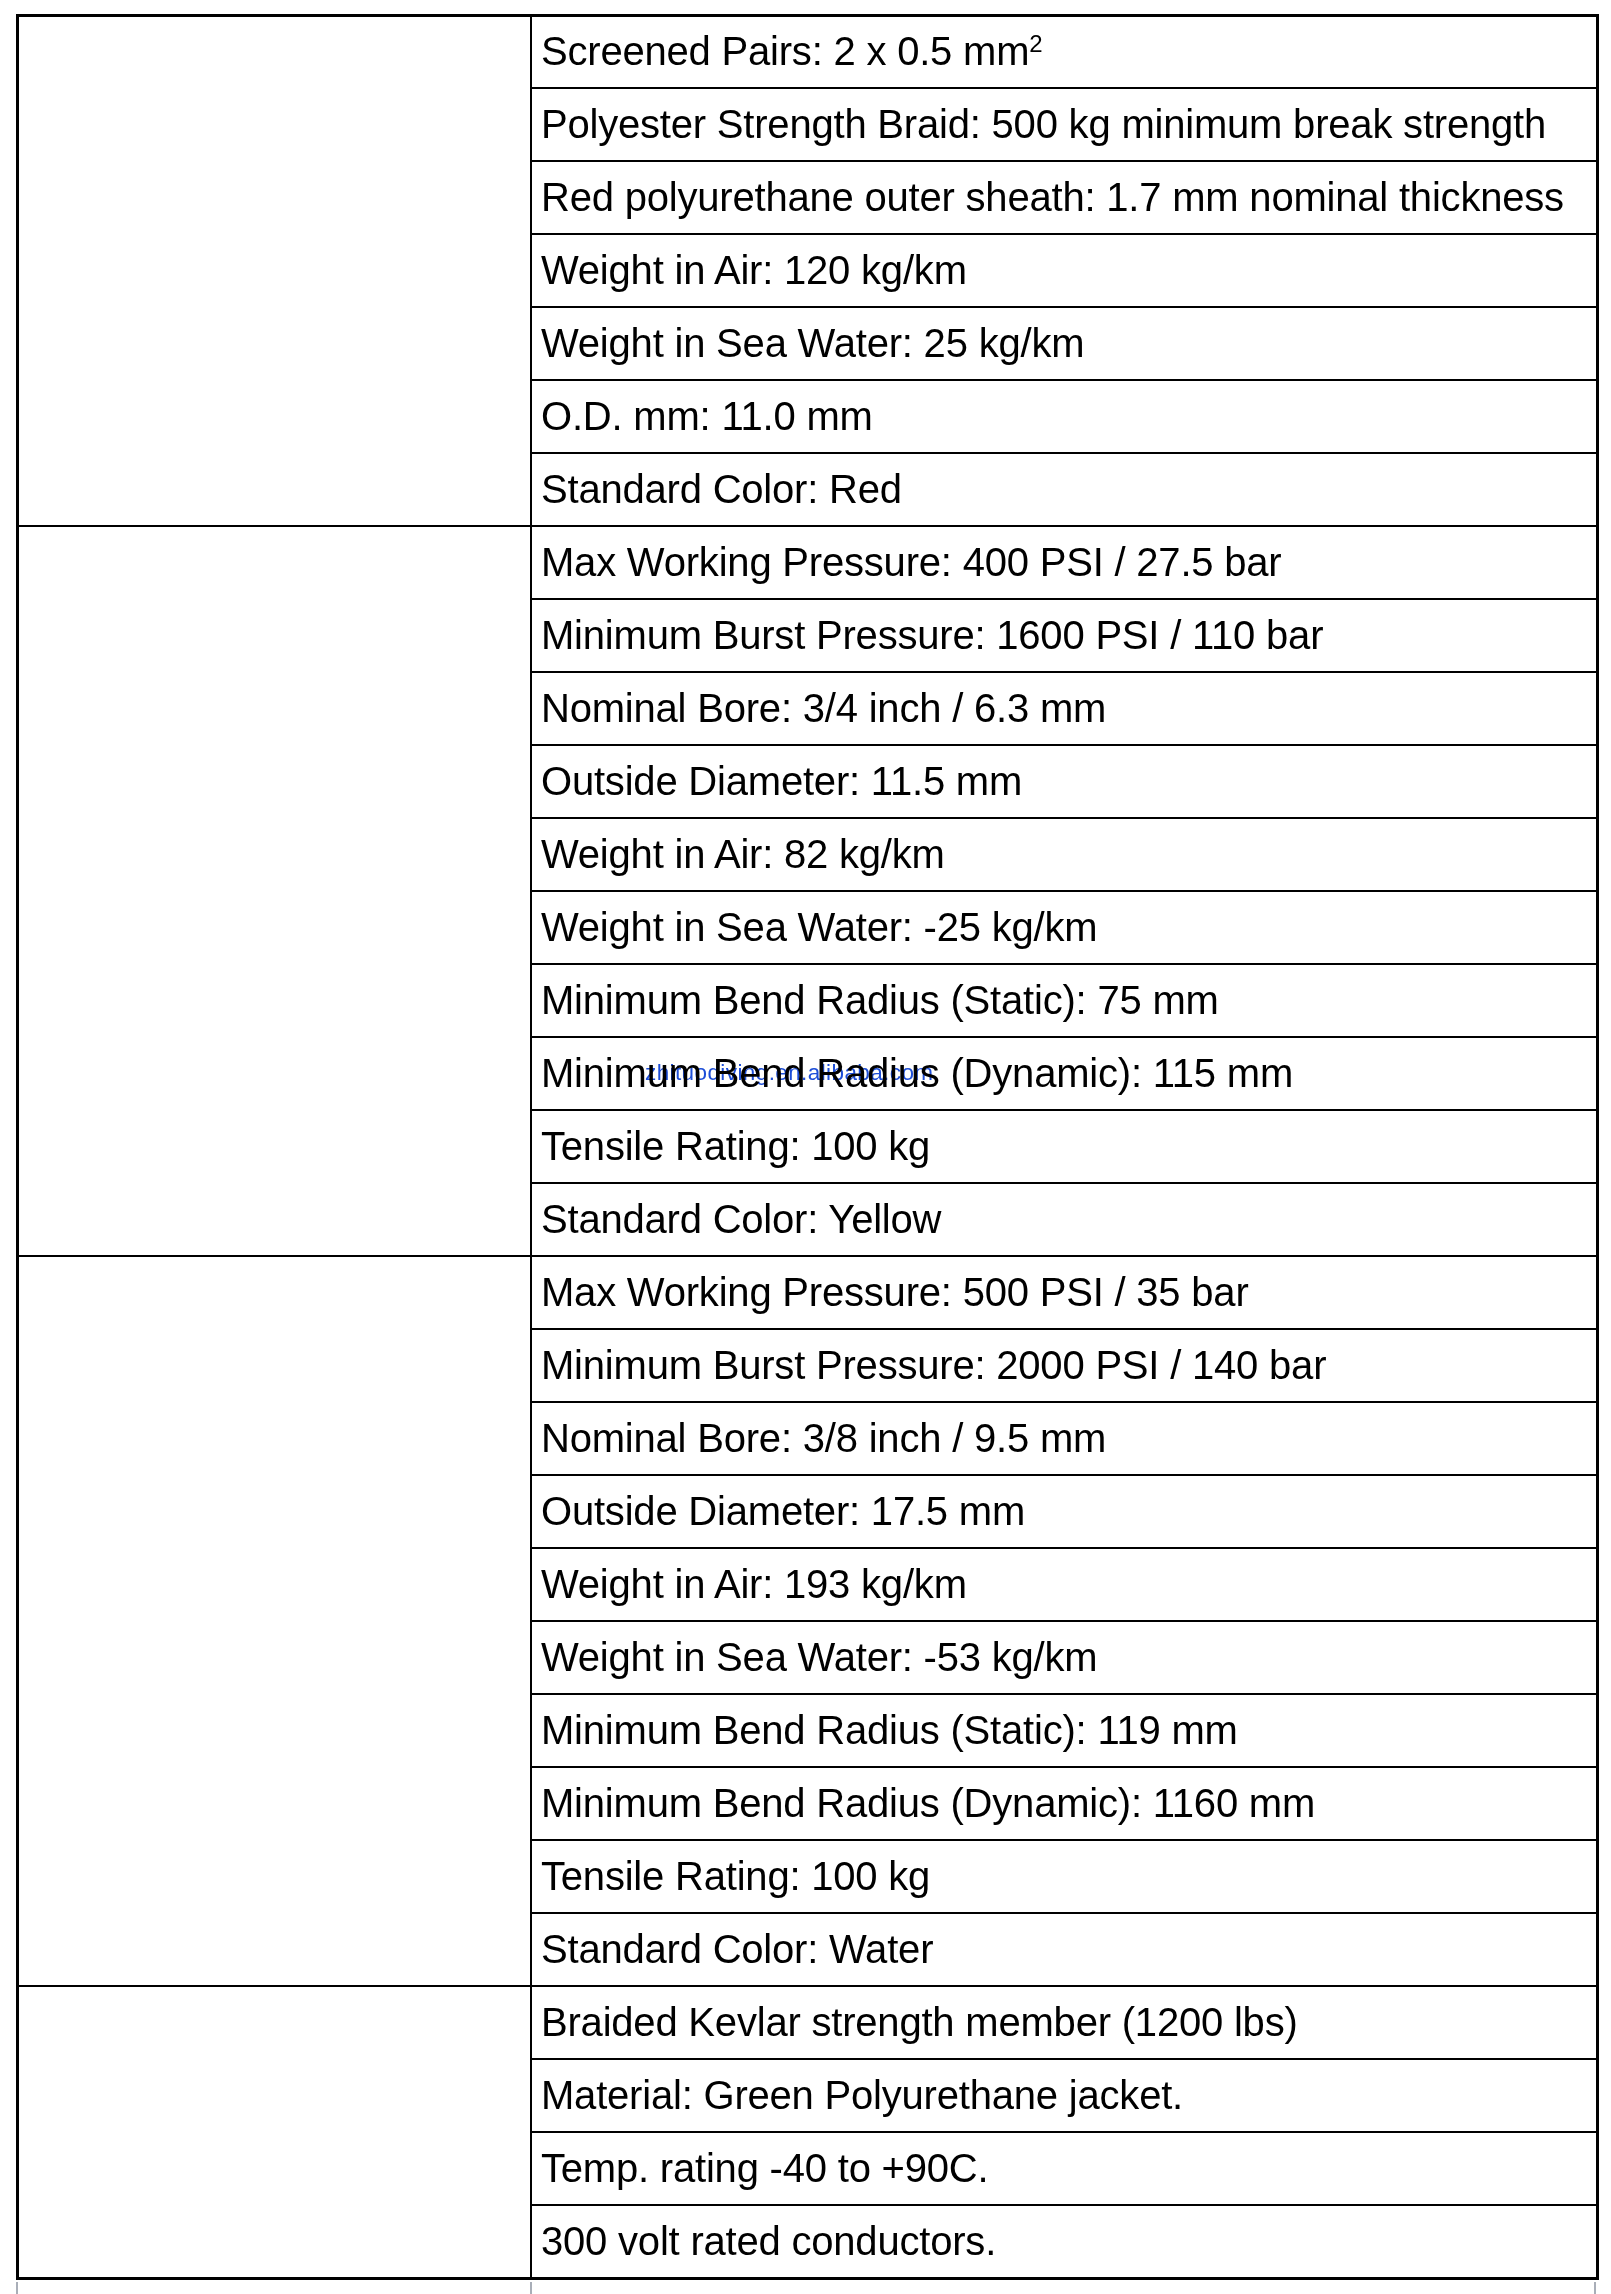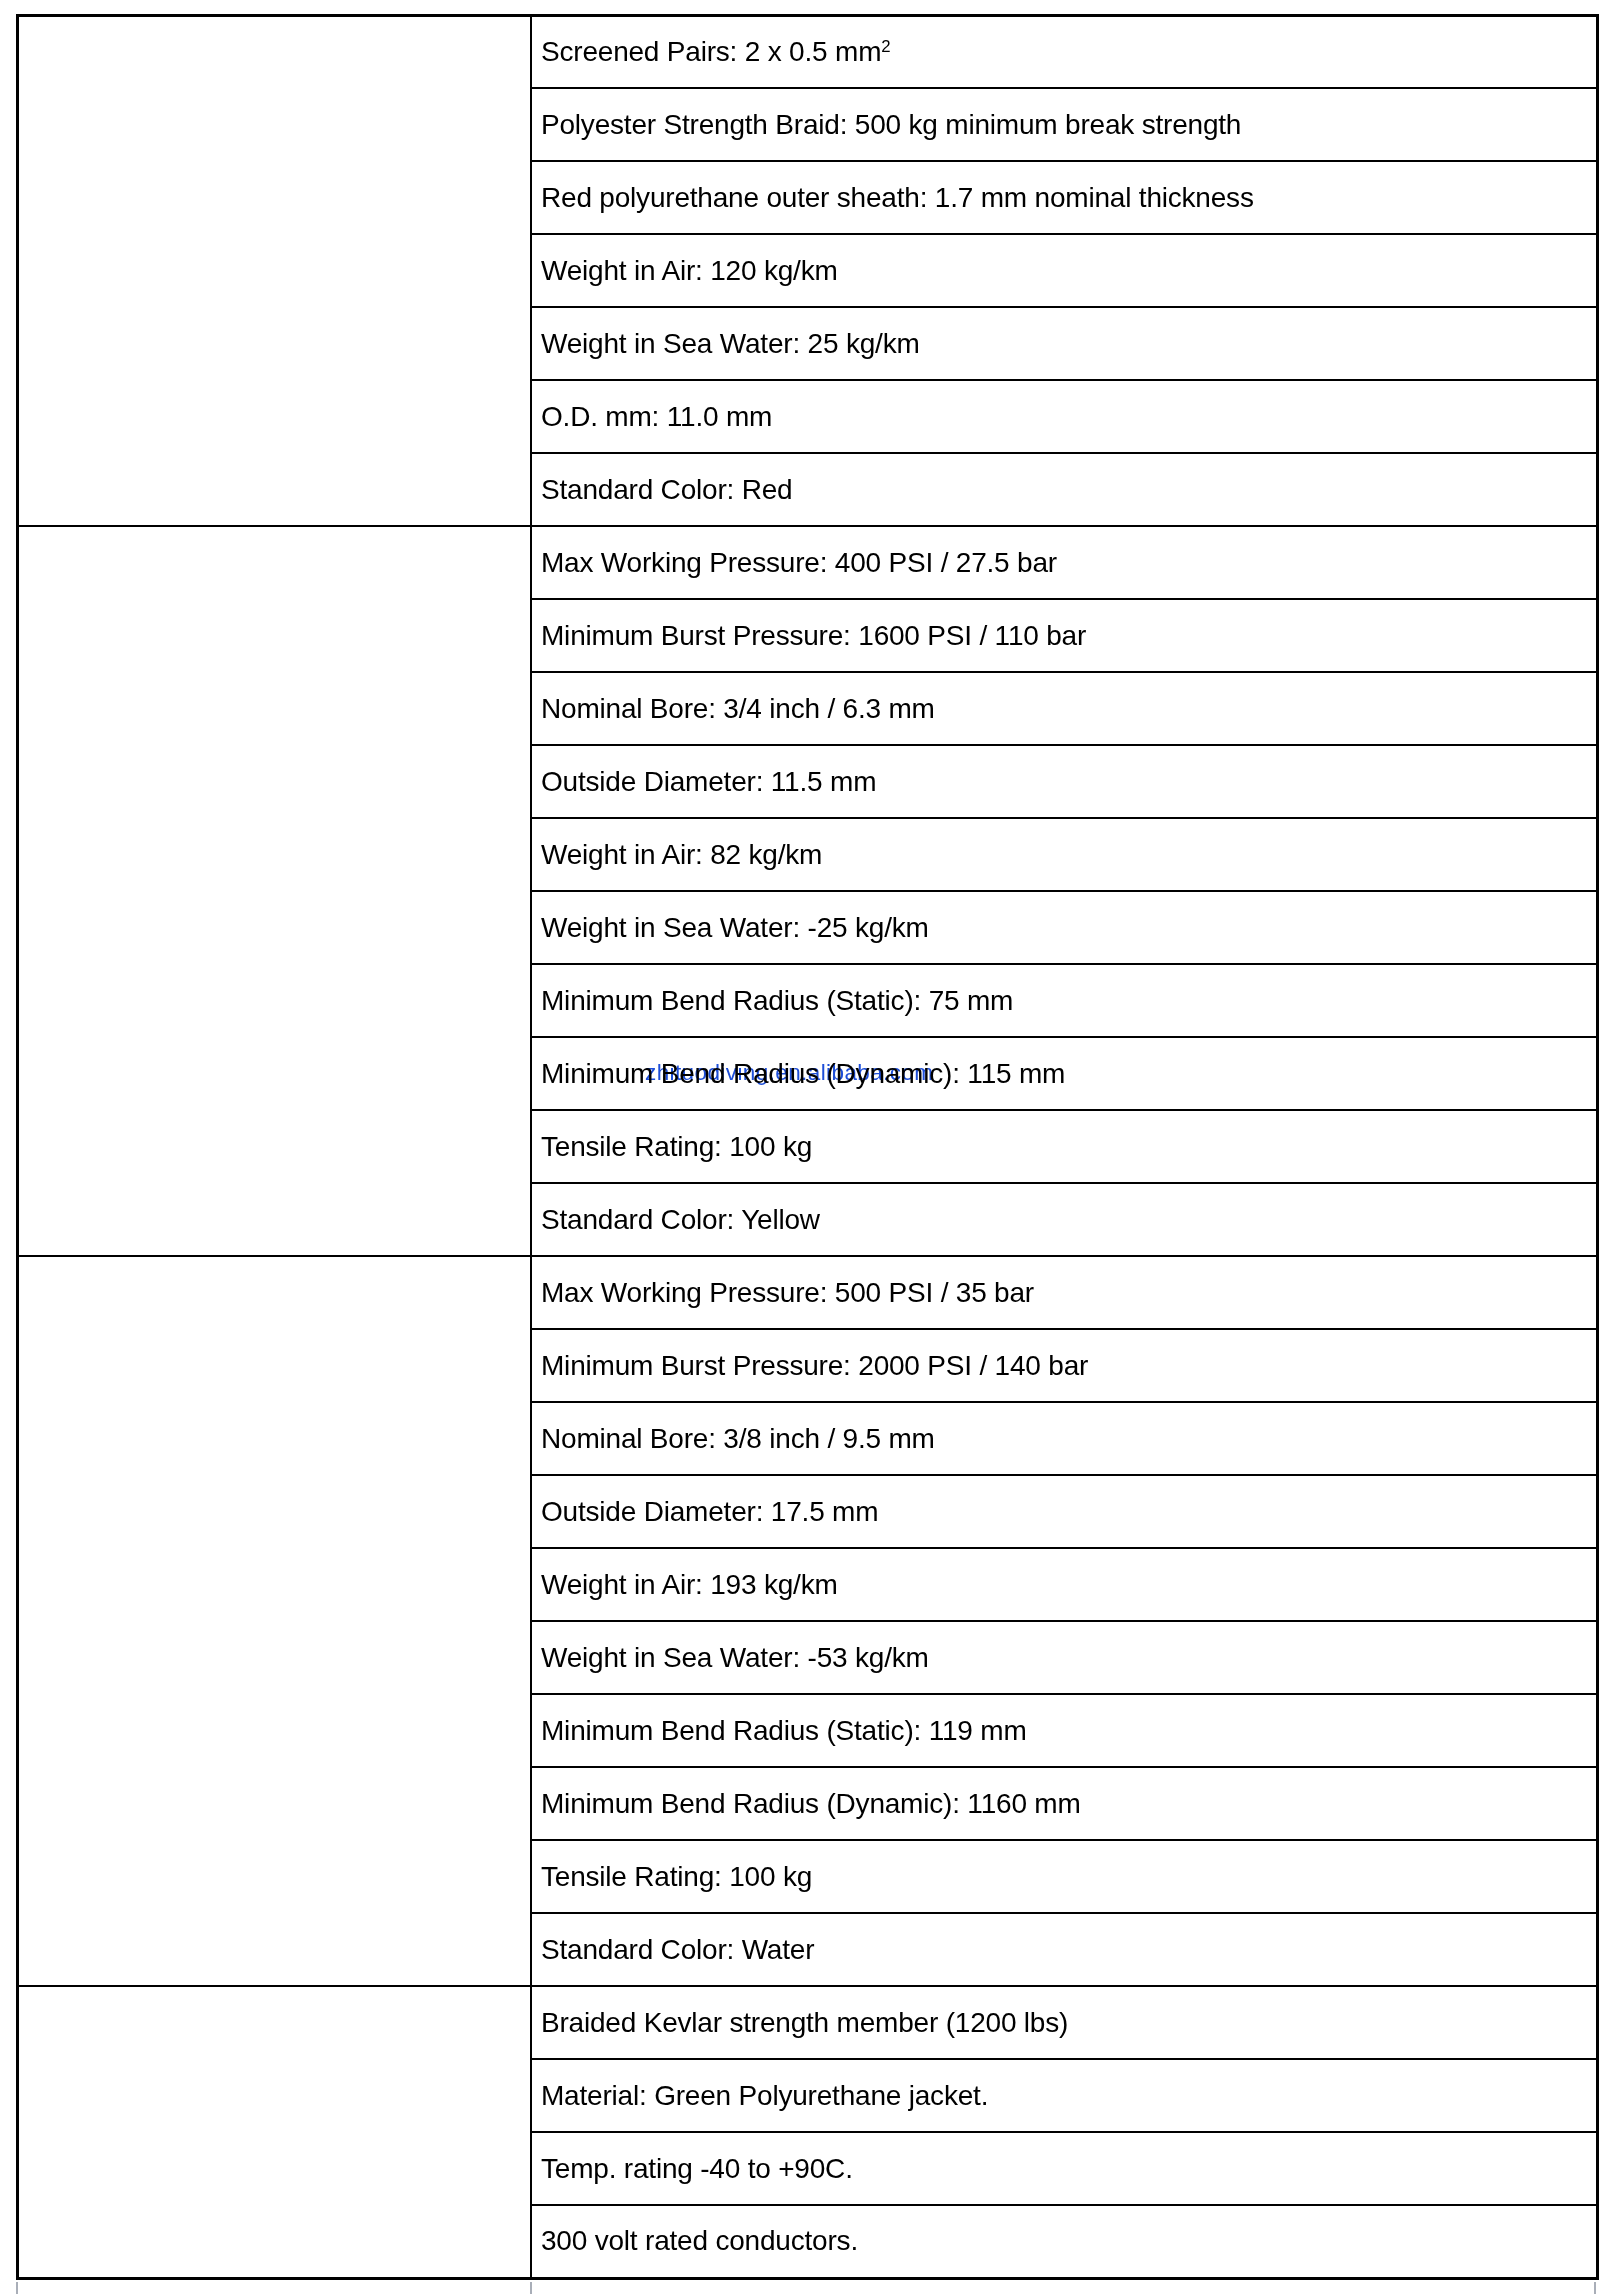--- a/index.html
+++ b/index.html
@@ -48,21 +48,21 @@
     font-weight: bold;
     font-size: 33px;
     line-height: 1.5;
     text-align: center;
     vertical-align: middle;
     white-space: pre-line;
     letter-spacing: 0.2px;
     padding: 0 3.9px;
   }
   .val-cell {
-    font-size: 28px;
+    font-size: 40px;
     color: #000000;
     vertical-align: middle;
     padding: 0 9.8px 0 8.8px;
     letter-spacing: -0.2px;
     white-space: nowrap;
     overflow: hidden;
   }
   .val-cell sup {
     font-size: 60%;
     position: relative;

